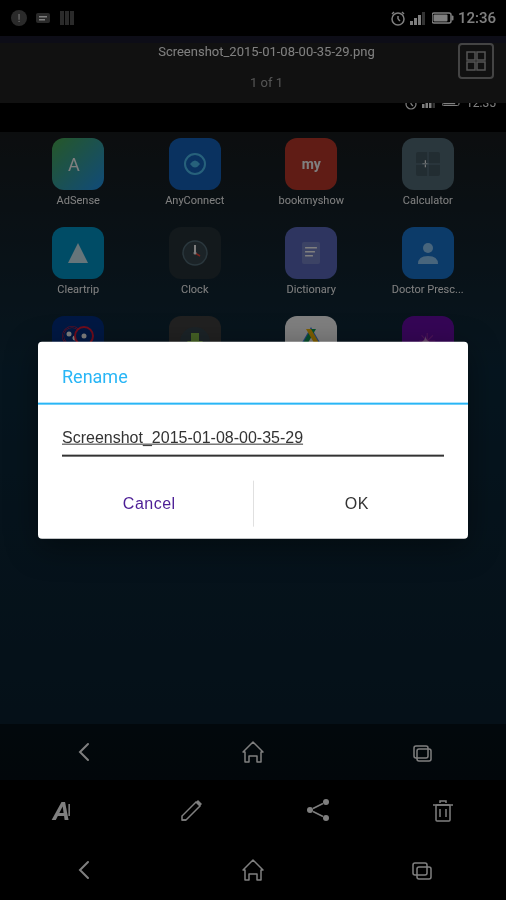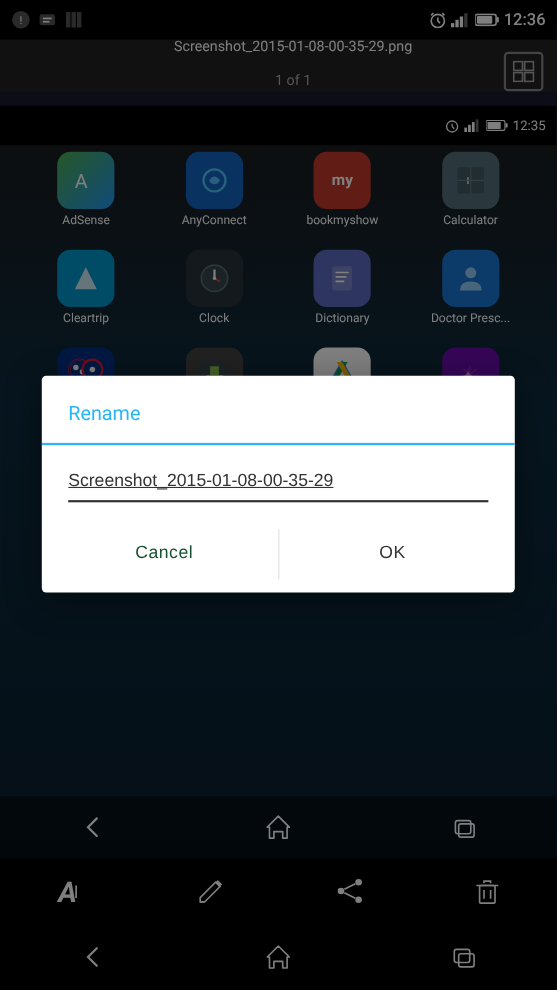--- a/index.html
+++ b/index.html
@@ -42,25 +42,25 @@
       display: flex;
       align-items: center;
       gap: 4px;
       color: #fff;
       font-size: 14px;
     }
 
     
     .file-bar {
       position: absolute;
-      top: 23px; left: 0; right: 0;
+      top: 43px; left: 0; right: 0;
       height: 60px;
       background: #222;
       display: flex;
-      align-items: flex-end;
+      align-items: flex-start;
       justify-content: center;
       z-index: 99;
       padding-left: 27px;
     }
     .file-bar-text {
       color: #fff;
       font-size: 14px;
       text-align: center;
       line-height: 1.4;
     }
@@ -209,21 +209,21 @@
       justify-content: space-around;
       padding: 12px 8px;
     }
 
     .modal-btn {
       flex: 1;
       padding: 14px 0;
       background: transparent;
       border: none;
       font-size: 16px;
-      color: #14532d;
+      color: #4c1d95;
       cursor: pointer;
       text-align: center;
       letter-spacing: 0.5px;
     }
 
     .modal-divider {
       width: 1px;
       background: #e0e0e0;
     }
 
@@ -302,21 +302,21 @@
       <rect x="1" y="1" width="8" height="8" fill="none" stroke="#aaa" stroke-width="1.5"></rect>
       <rect x="11" y="1" width="8" height="8" fill="none" stroke="#aaa" stroke-width="1.5"></rect>
       <rect x="1" y="11" width="8" height="8" fill="none" stroke="#aaa" stroke-width="1.5"></rect>
       <rect x="11" y="11" width="8" height="8" fill="none" stroke="#aaa" stroke-width="1.5"></rect>
     </svg>
   </div>
 </div>
 
 <div class="inner-bg">
 
-  <div style="height:36px; background:#000; display:flex; align-items:center; justify-content:flex-end; padding-right:10px;">
+  <div style="height:36px; background:#000; display:flex; align-items:flex-start; justify-content:flex-end; padding-right:10px;">
     <svg width="14" height="14" viewBox="0 0 14 14">
       <circle cx="7" cy="8" r="5" stroke="#fff" stroke-width="1.2" fill="none"></circle>
       <line x1="7" y1="5.5" x2="7" y2="8" stroke="#fff" stroke-width="1.2"></line>
       <line x1="7" y1="8" x2="9" y2="10" stroke="#fff" stroke-width="1.2"></line>
     </svg>
     <svg width="16" height="12" viewBox="0 0 16 12" style="margin-left:4px">
       <rect x="0" y="8" width="2.5" height="4" fill="#fff"></rect>
       <rect x="3.5" y="5.5" width="2.5" height="6.5" fill="#fff"></rect>
       <rect x="7" y="3" width="2.5" height="9" fill="#fff"></rect>
       <rect x="10.5" y="0.5" width="2.5" height="11.5" fill="#fff" opacity="0.4"></rect>

